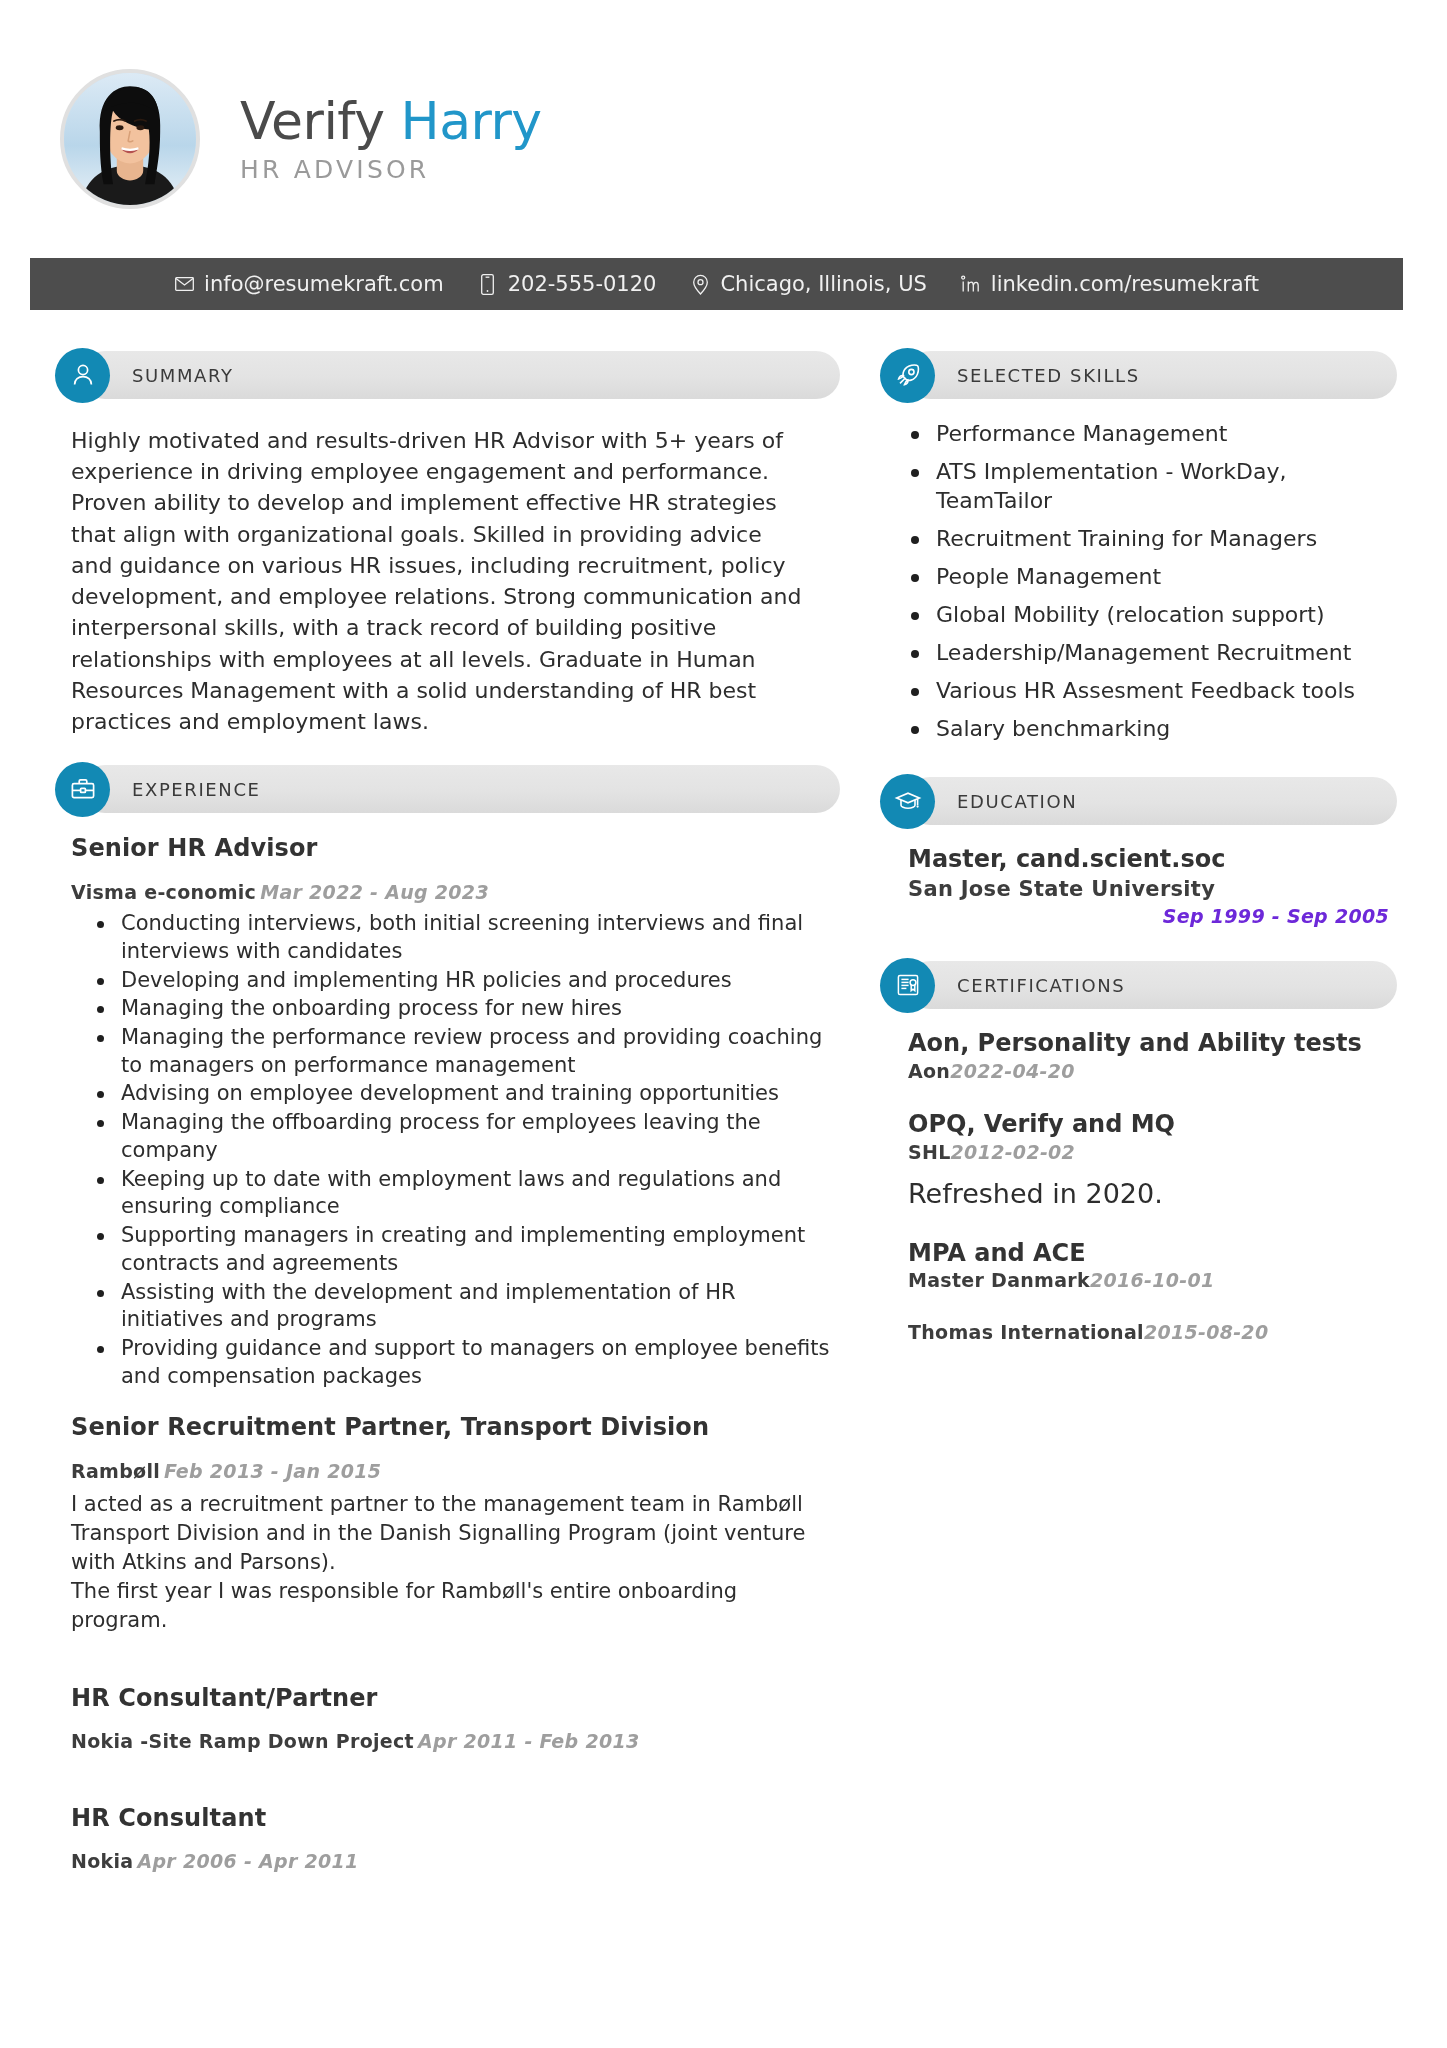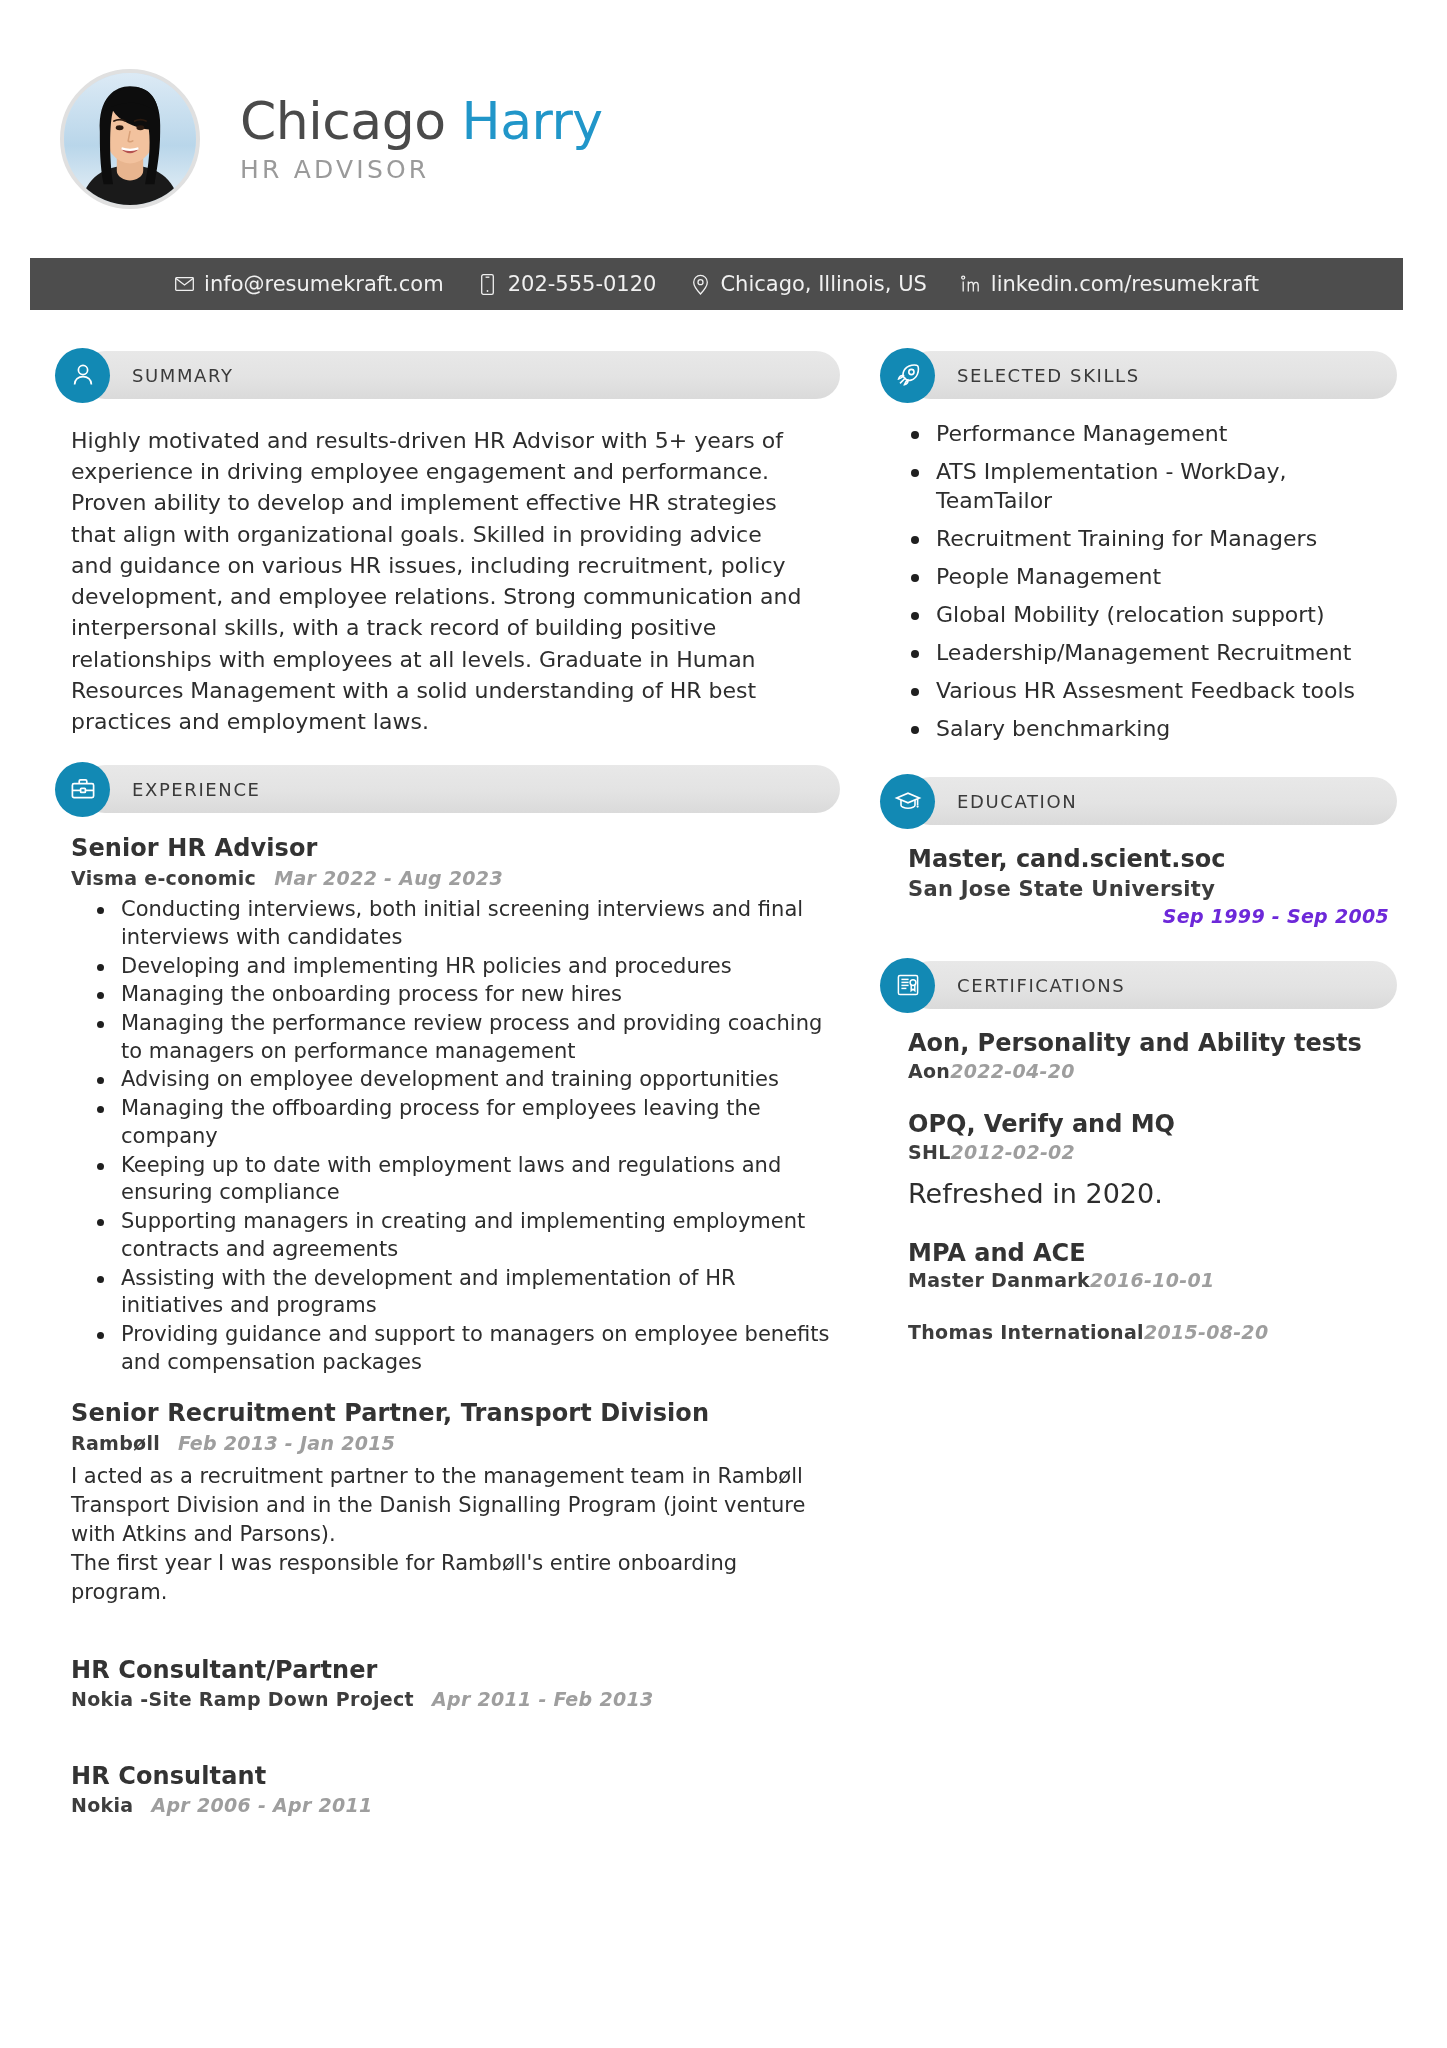--- a/index.html
+++ b/index.html
@@ -158,22 +158,22 @@
   .job-role {
     font-size: 24px;
     font-weight: 700;
     color: #333333;
     letter-spacing: 0.1px;
     line-height: 1.3;
   }
   .job-meta {
     display: flex;
     align-items: baseline;
-    gap: 18px;
-    margin-top: 1px;
+    gap: 4px;
+    margin-top: 15px;
     line-height: 1.35;
     flex-wrap: wrap;
   }
   .job-company {
     font-size: 19px;
     font-weight: 700;
     color: #3d3d3d;
     letter-spacing: 0.3px;
   }
   .job-dates {
@@ -328,21 +328,21 @@
 
         <path d="M70 62 L68 72 Q70 74 73 72" stroke="#d79f77" stroke-width="1.6" fill="none" stroke-linecap="round"></path>
 
         <path d="M60 80 Q70 90 80 80 Q70 85 60 80 Z" fill="#b5514f"></path>
         <path d="M61 80 Q70 83 79 80" stroke="#ffffff" stroke-width="2.4" fill="none"></path>
       </svg>
     </div>
 
     <div class="name-block">
       <div class="name">
-        <span class="first">Chicago</span>
+        <span class="first">Verify</span>
         <span class="last">Harry</span>
       </div>
       <div class="job-title">HR ADVISOR</div>
     </div>
   </div>
 
   <div class="contact-bar">
 
     <div class="contact-item">
       <span class="ci-ico">

